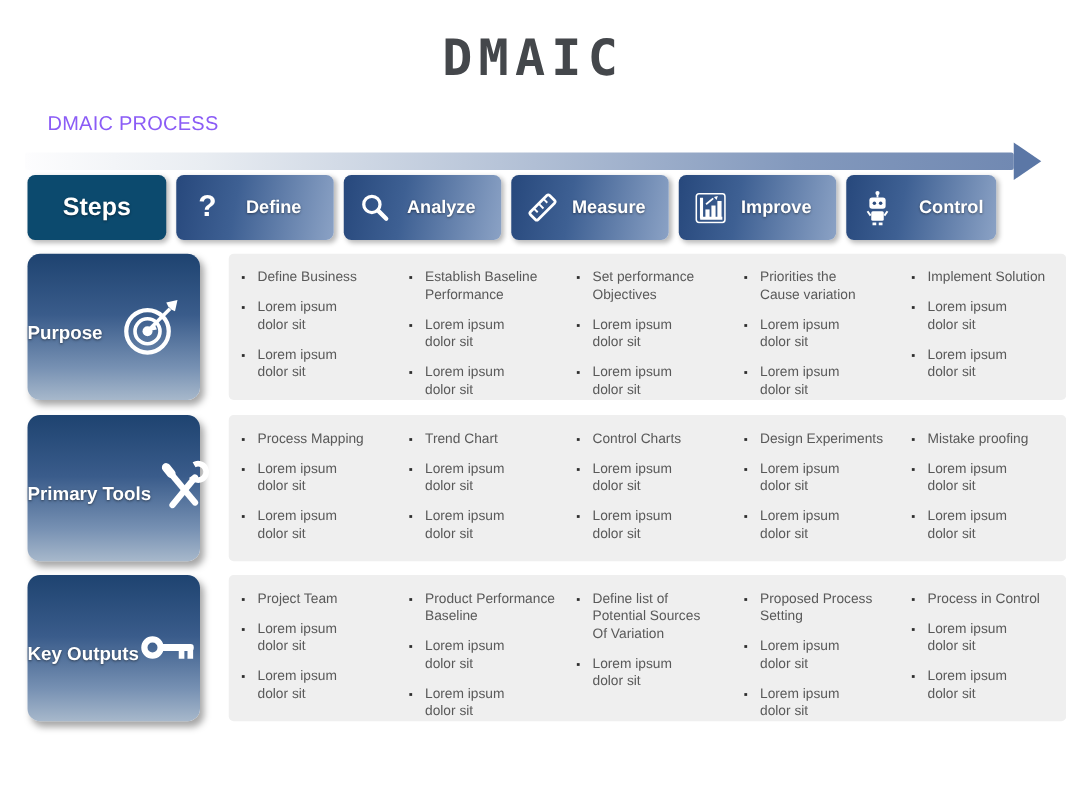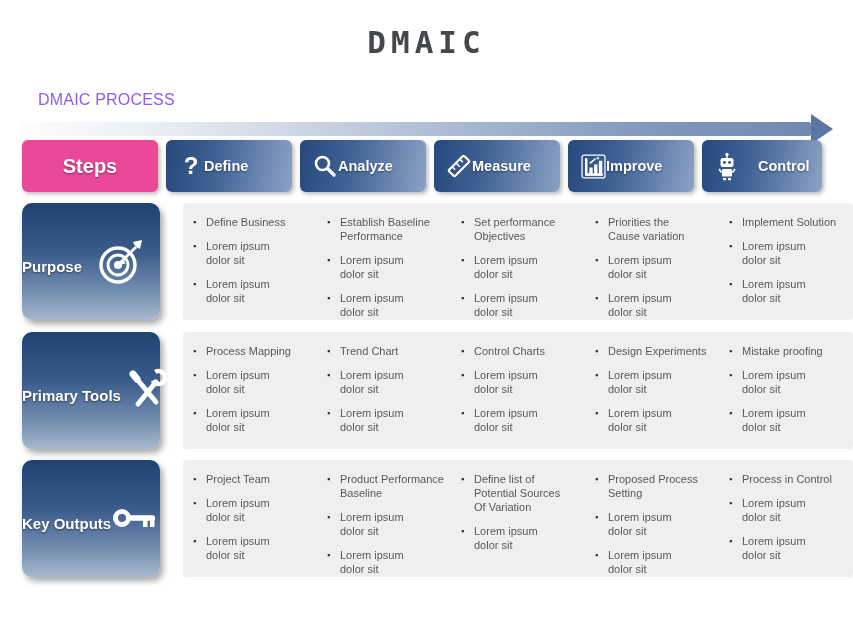--- a/index.html
+++ b/index.html
@@ -3,57 +3,57 @@
 <meta charset="utf-8">
 <style>
   html,body{margin:0;padding:0;background:#fff;}
   .slide{
     position:relative;width:853px;height:640px;background:#ffffff;
     font-family:"Liberation Sans",sans-serif;overflow:hidden;
   }
   
   .title{
     position:absolute;top:24px;left:0;width:100%;margin:0;text-align:center;
-    font-family:"DejaVu Sans Mono",monospace;font-weight:700;font-size:31px;
+    font-family:"DejaVu Sans Mono",monospace;font-weight:700;font-size:40px;
     letter-spacing:5px;color:#44474b;
   }
   
   .process-label{
     position:absolute;left:38px;top:91px;font-size:16px;font-weight:400;
     color:#8b5cf6;letter-spacing:0.2px;
   }
   
   .arrow{position:absolute;left:20px;top:114px;width:813px;height:30px;}
   .arrow-bar{
     position:absolute;left:0;top:8px;width:791px;height:14px;border-radius:2px;
     background:linear-gradient(90deg,#fdfdfe 0%,#e9edf2 18%,#b7c4d8 48%,#8399bd 78%,#7189b2 100%);
   }
   .arrow-head{
     position:absolute;right:0;top:0;width:0;height:0;
     border-left:22px solid #5b77a6;border-top:15px solid transparent;border-bottom:15px solid transparent;
   }
   
   .header-row{position:absolute;left:22px;top:140px;height:52px;display:flex;gap:8px;}
   .steps-box{
-    width:136px;height:52px;background:#ec4899;border-radius:6px;
+    width:111px;height:52px;background:#0c4a6e;border-radius:6px;
     display:flex;align-items:center;justify-content:center;
     color:#fff;font-size:20px;font-weight:700;
     text-shadow:0 1px 2px rgba(0,0,0,.45);
     box-shadow:2px 2px 4px rgba(0,0,0,.28);
   }
   .col-header{
     width:126px;height:52px;border-radius:6px;display:flex;align-items:center;
     background:linear-gradient(100deg,#27487c 0%,#3e6093 38%,#8ba2c5 100%);
     box-shadow:2px 2px 4px rgba(0,0,0,.28);
   }
   .col-header:last-child{width:120px;gap:18px;}
   .hicon{width:26px;margin-left:12px;display:flex;align-items:center;justify-content:center;flex:0 0 auto;}
   .qmark{font-size:24px;font-weight:700;color:#fff;line-height:1;}
   .hlabel{
-    flex:1;color:#fff;font-size:14.5px;font-weight:700;
+    flex:1;text-align:center;color:#fff;font-size:14.5px;font-weight:700;
     text-shadow:0 1px 2px rgba(0,0,0,.45);padding-right:8px;
   }
   
   .row-card{
     position:absolute;left:22px;width:138px;height:117px;border-radius:10px;
     background:linear-gradient(180deg,#1e4370 0%,#3a5c8b 42%,#7791b3 78%,#a7b8cb 100%);
     box-shadow:3px 4px 6px rgba(0,0,0,.35);
     display:flex;align-items:center;
   }
   .row-label{

